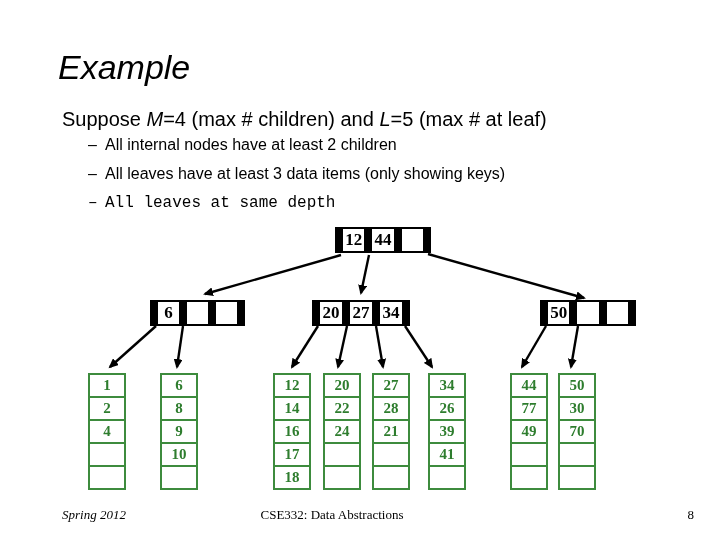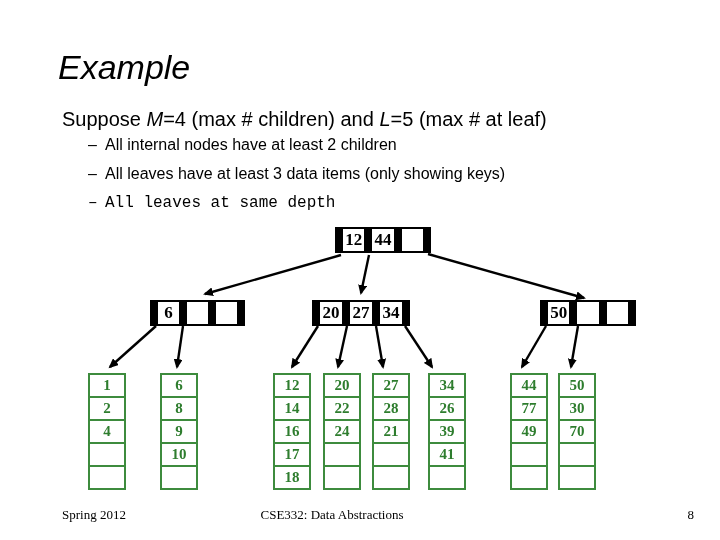--- a/index.html
+++ b/index.html
@@ -41,21 +41,21 @@
   }
   .lcell:first-child { margin-top:0; }
 
   .edges { position:absolute; left:0; top:0; width:720px; height:540px; }
   .edge { stroke:#000; stroke-width:2.4; }
 
   .footer {
     position:absolute; left:0; right:0; top:507px; height:20px;
     font-family:"Liberation Serif", serif; font-size:13px; color:#000;
   }
-  .f-left   { position:absolute; left:62px; }
+  .f-left   { position:absolute; left:62px;font-style:italic; }
   .f-center { position:absolute; left:0; width:664px; text-align:center; }
   .f-right  { position:absolute; right:26px; }
 </style>
 </head>
 <body>
 
 <div class="slide">
 
   <div class="title">Example</div>
 

